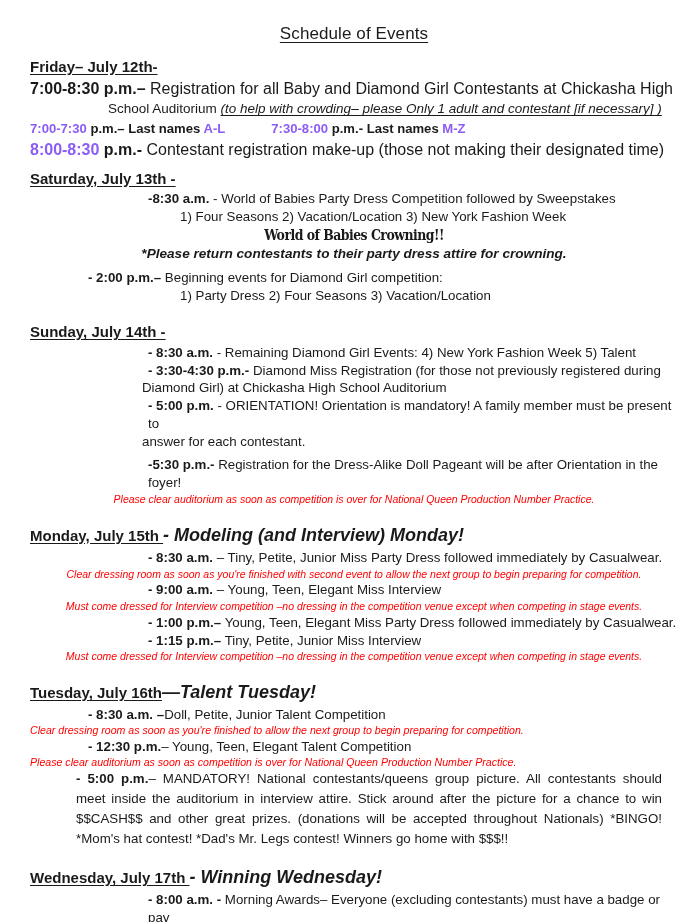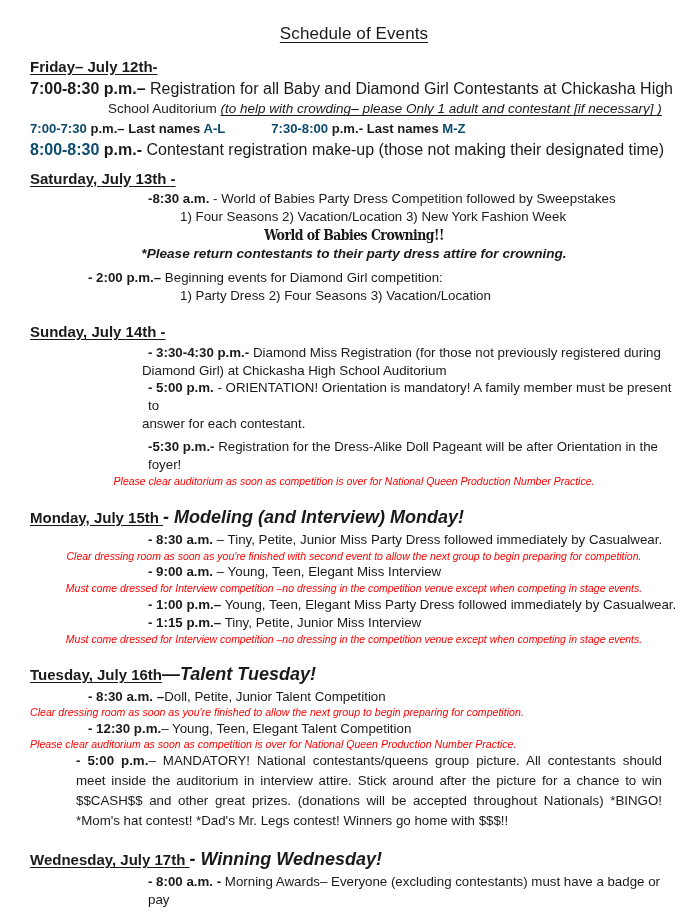--- a/index.html
+++ b/index.html
@@ -57,21 +57,21 @@
 
   
   .ln {
     font-size: 13.3px;
     line-height: 1.35;
     color: #1a1a1a;
   }
   .b { font-weight: 700; }
   .i { font-style: italic; }
   .u { text-decoration: underline; text-underline-offset: 2px; }
-  .red { color: #0c4a6e; }
+  .red { color: #8b5cf6; }
   .ind2  { margin-left: 58px; }
   .ind3  { margin-left: 118px; }
   .ind4  { margin-left: 112px; }
   .ind5  { margin-left: 150px; }
 
   
   .fri-main { font-size: 16px; line-height: 1.38; }
   .fri-cont { margin-left: 78px; font-size: 13.5px; line-height: 1.38; }
   .fri-red  { font-size: 13.1px; font-weight: 700; line-height: 1.5; }
   .fri-red .gap { display: inline-block; width: 46px; }
@@ -180,20 +180,23 @@
     <div class="ln ind5">1)     Party Dress     2) Four Seasons     3) Vacation/Location</div>
   </div>
 
   <div class="sp3"></div>
 
   <div class="day-block">
     <div class="day-head">
       <span class="u">Sunday, July 14th -</span>
     </div>
 
+    <div class="ln ind3">
+      <span class="b">- 8:30 a.m.</span><span> - Remaining Diamond Girl Events: 4) New York Fashion Week   5) Talent</span>
+    </div>
 
     <div class="ln ind3">
       <span class="b">- 3:30-4:30 p.m.-</span><span> Diamond Miss Registration (for those not previously registered during</span>
     </div>
     <div class="ln ind4">Diamond Girl) at Chickasha High School Auditorium</div>
 
     <div class="ln ind3">
       <span class="b">- 5:00 p.m.</span><span> - ORIENTATION!  Orientation is mandatory! A family member must be present to</span>
     </div>
     <div class="ln ind4">answer for each contestant.</div>

